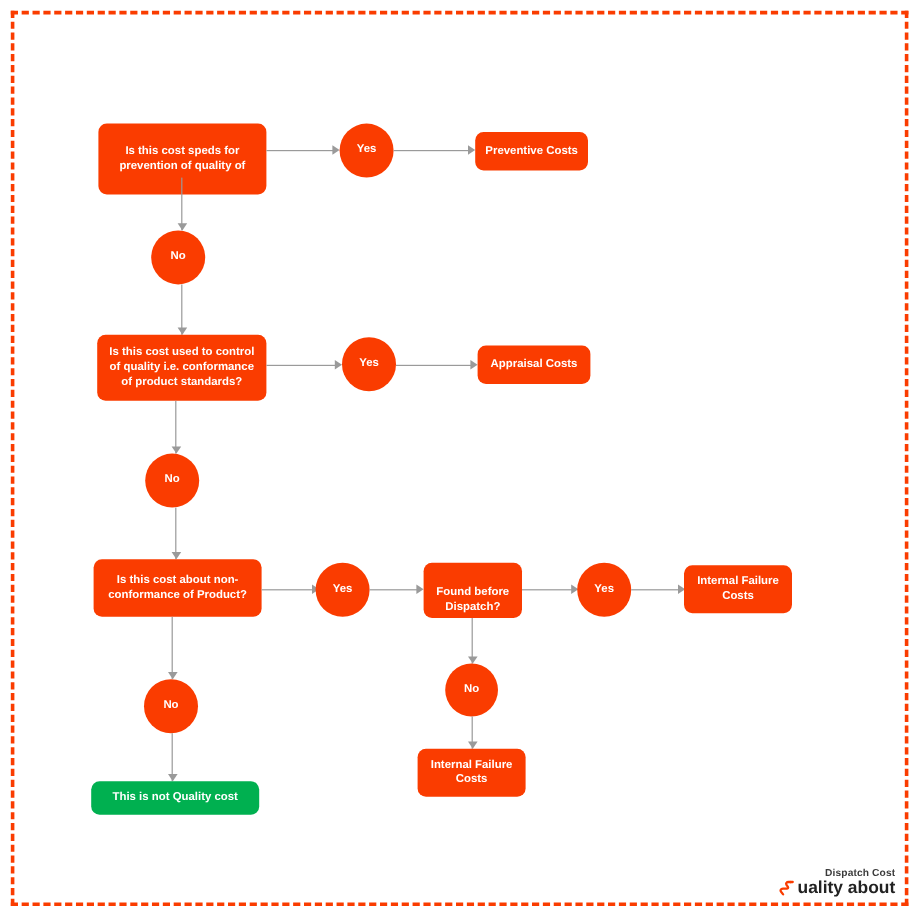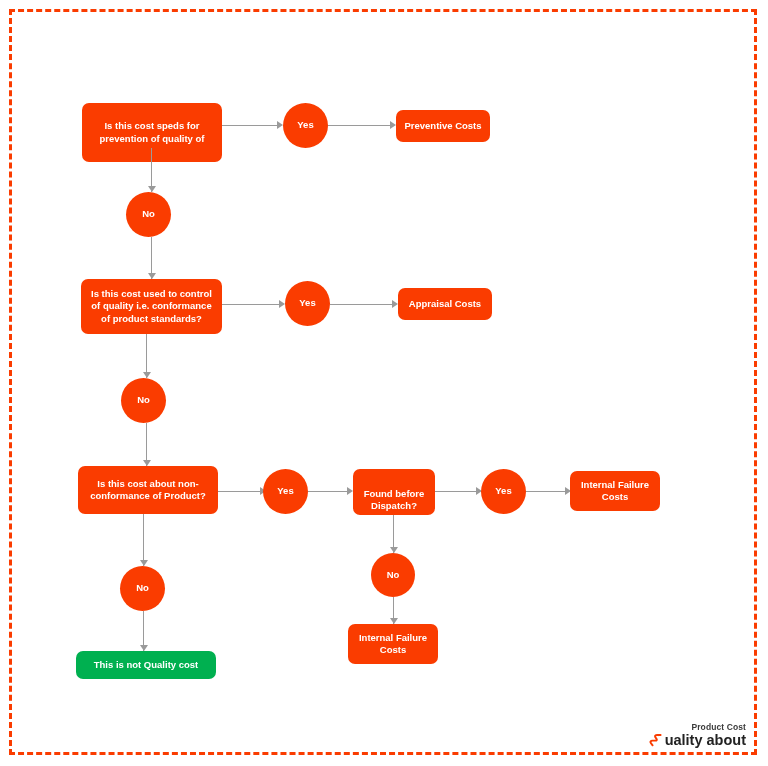--- a/index.html
+++ b/index.html
@@ -244,21 +244,21 @@
   </div>
 
   <div class="conn v-line" style="left:143px; top:611px; height:40px;"></div>
   <div class="arrow-d" style="left:140px; top:645px;"></div>
 
   <div class="node box result green" style="left:76px; top:651px; width:140px; height:28px;">
     <span>This is not Quality cost</span>
   </div>
 
   <div id="logo">
-    <div id="logo-top">Product Cost</div>
+    <div id="logo-top">Dispatch Cost</div>
     <div id="logo-main">
       <span id="logo-mark">
         <svg width="15" height="15" viewBox="0 0 15 15" aria-hidden="true">
           <path d="M11.6 2.0 L8.2 2.0 C6.4 2.0 5.6 3.1 6.4 4.3 L7.6 6.1 C8.1 6.9 7.6 7.6 6.6 7.6 L3.4 7.6 C1.6 7.6 0.9 9.0 1.9 10.2 L3.6 12.3" fill="none" stroke="#FA3C00" stroke-width="1.9" stroke-linecap="round" stroke-linejoin="round"></path>
           <path d="M9.5 1.0 L12.2 2.0 L9.6 3.3 Z" fill="#FA3C00"></path>
         </svg>
       </span>
       <span>uality about</span>
     </div>
   </div>

